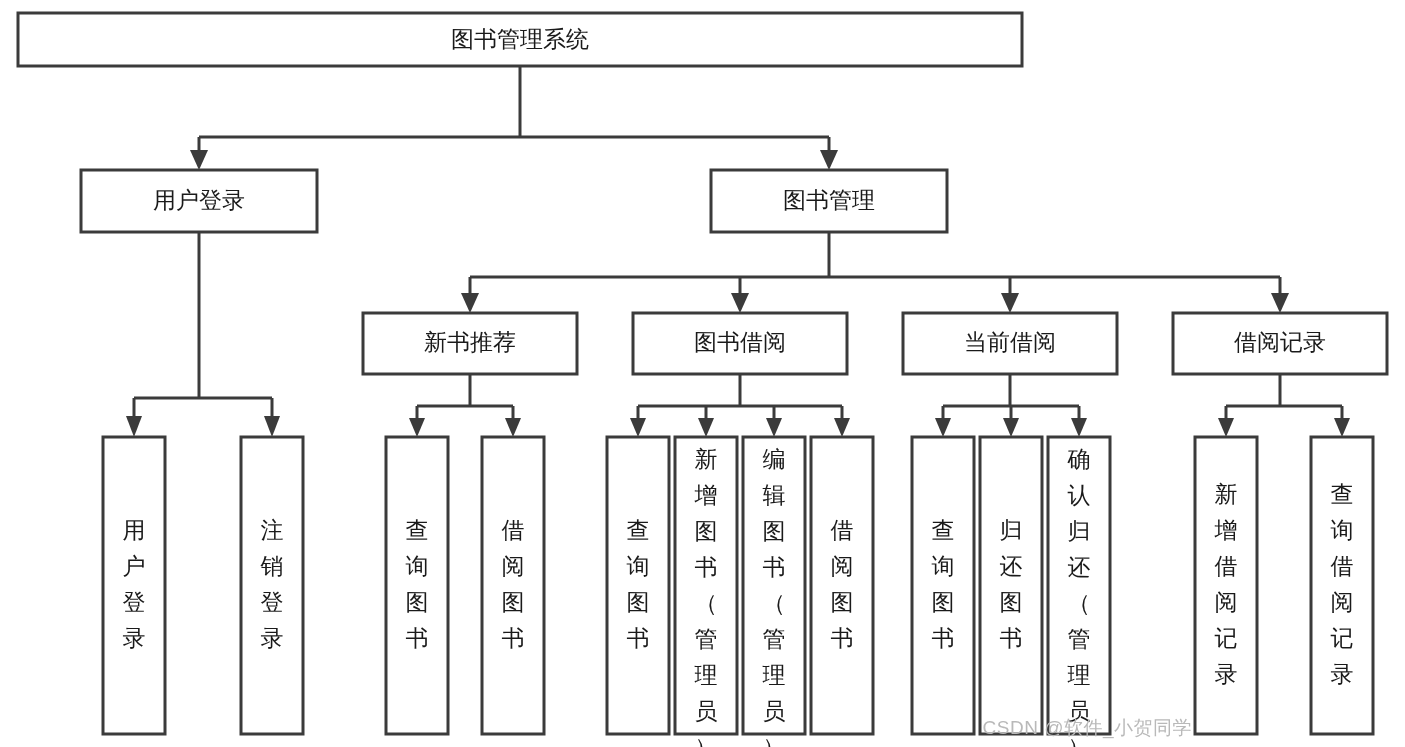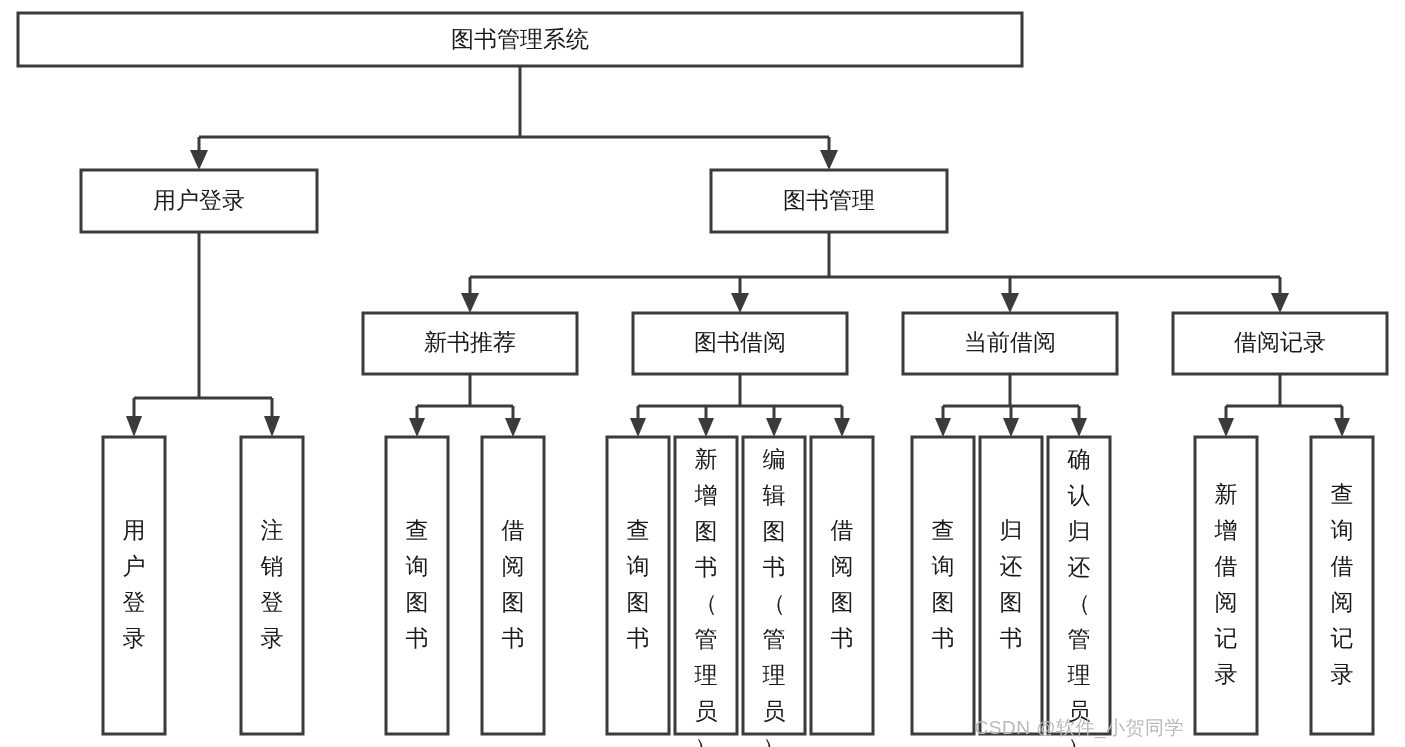--- a/index.html
+++ b/index.html
@@ -49,21 +49,21 @@
     dominant-baseline: middle;
   }
   .node-label-v {
     font-family: "Liberation Sans", "DejaVu Sans", sans-serif;
     font-size: 23px;
     fill: #1a1a1a;
     text-anchor: middle;
   }
   .watermark {
     position: absolute;
-    right: 12px;
+    right: 4px;
     bottom: 6px;
     font-family: "Liberation Sans", "DejaVu Sans", sans-serif;
     font-size: 19px;
     color: #b9b9b9;
     white-space: nowrap;
     letter-spacing: 0.5px;
     pointer-events: none;
   }
 </style>
 </head>

